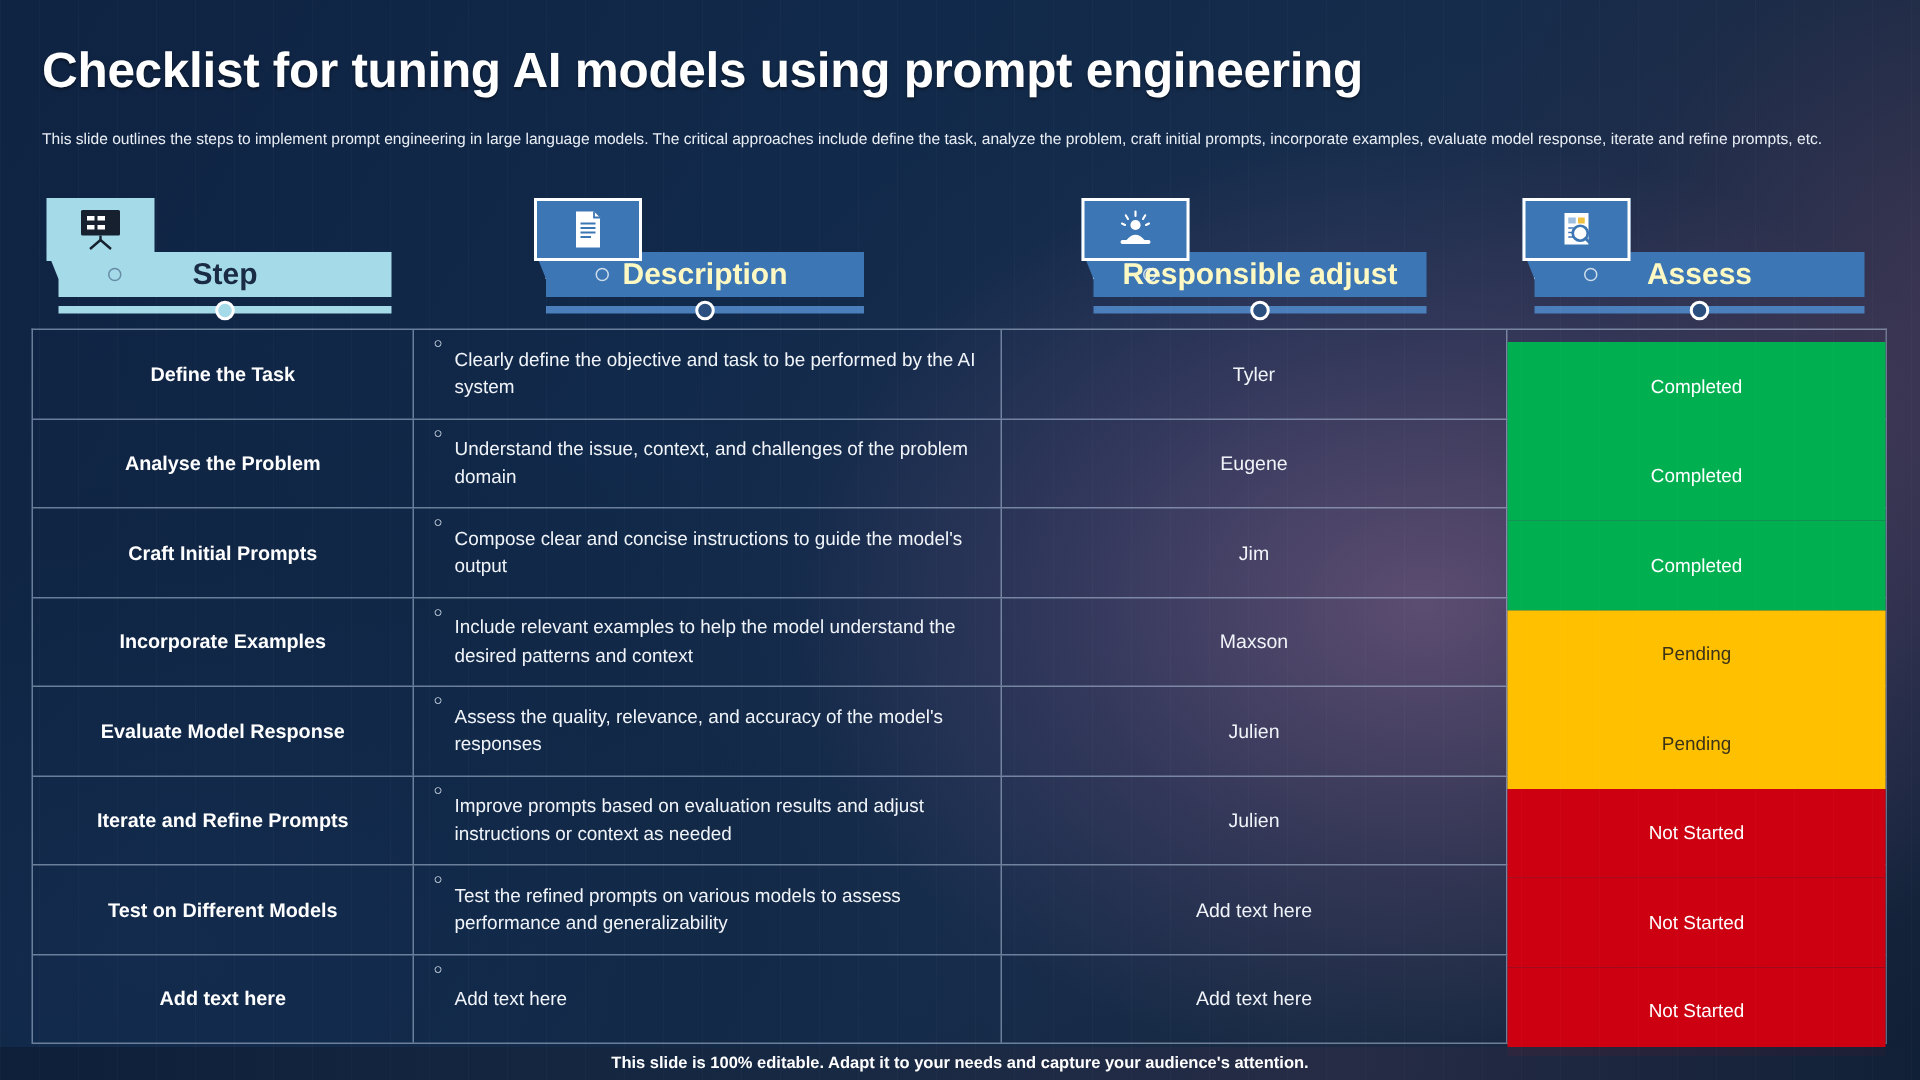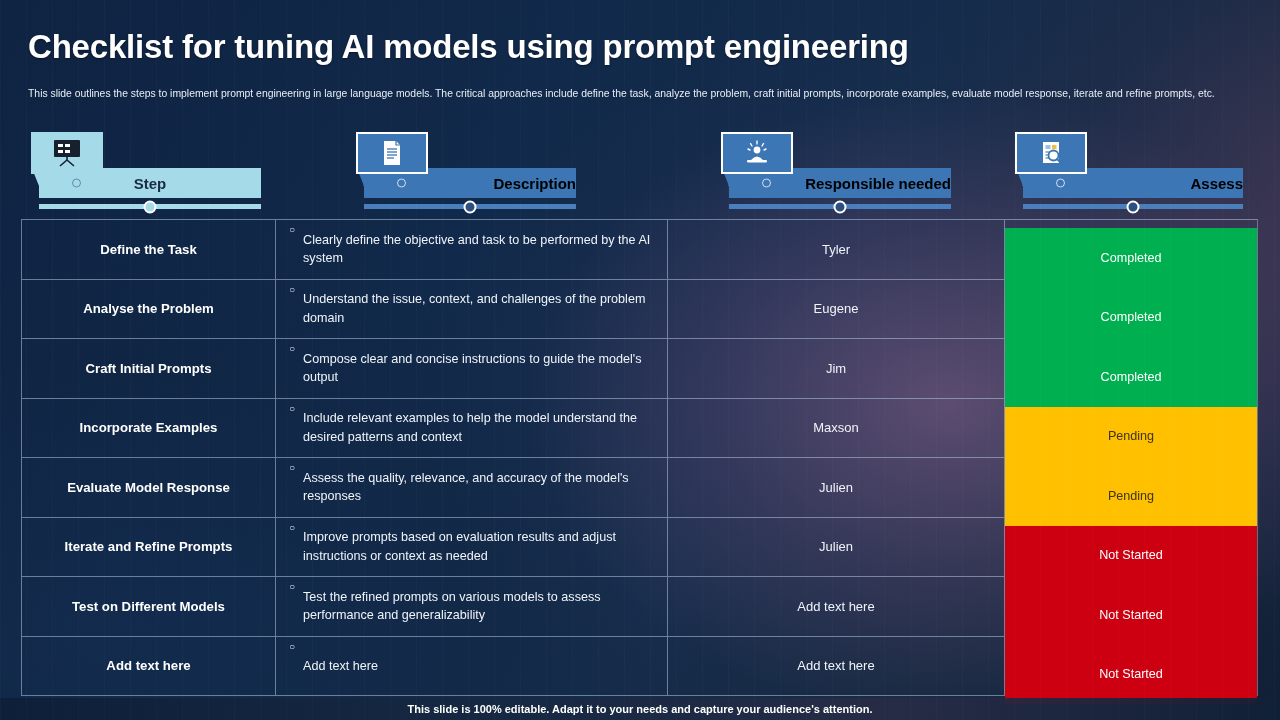--- a/index.html
+++ b/index.html
@@ -82,26 +82,26 @@
   .icon-box.dark  { background: #3c76b4; border: 2px solid #ffffff; }
 
   .head-pill {
     position: absolute;
     top: 36px;
     left: 8px;
     height: 30px;
     display: flex;
     align-items: center;
     justify-content: center;
-    font-size: 15px;
+    font-size: 20px;
     font-weight: bold;
     z-index: 2;
   }
   .head-pill.light { background: #a5dae9; color: #1a2b44; }
-  .head-pill.dark  { background: #3c76b4; color: #000000; justify-content: flex-end; }
+  .head-pill.dark  { background: #3c76b4; color: #fef9c3; }
 
   .pill-dot {
     position: absolute;
     left: 33px;
     top: 50%;
     transform: translateY(-50%);
     width: 9px;
     height: 9px;
     border-radius: 50%;
     border: 1px solid rgba(255,255,255,0.75);
@@ -291,21 +291,21 @@
           <line x1="6" y1="11" x2="8" y2="12"></line>
           <line x1="24" y1="11" x2="22" y2="12"></line>
         </g>
         <circle cx="15" cy="12" r="3.4" fill="#ffffff"></circle>
         <path d="M9 22 q6 -7 12 0 z" fill="#ffffff"></path>
         <rect x="5" y="22" width="20" height="2.6" rx="1.3" fill="#ffffff"></rect>
       </svg>
     </div>
     <div class="head-pill dark" style="width:222px;">
       <span class="pill-dot"></span>
-      <span>Responsible needed</span>
+      <span>Responsible adjust</span>
     </div>
     <div class="head-bar dark" style="width:222px;">
       <span class="knob"></span>
     </div>
   </div>
 
   <div class="col-head" style="left:1015px;width:230px;">
     <svg class="tail" width="60" height="26" viewBox="0 0 60 26" style="left:0px;top:34px;">
       <path d="M0 0 L30 0 L8 20 Z" fill="#3c76b4"></path>
       <path d="M30 0 L8 20" stroke="#ffffff" stroke-width="1.4" fill="none"></path>

